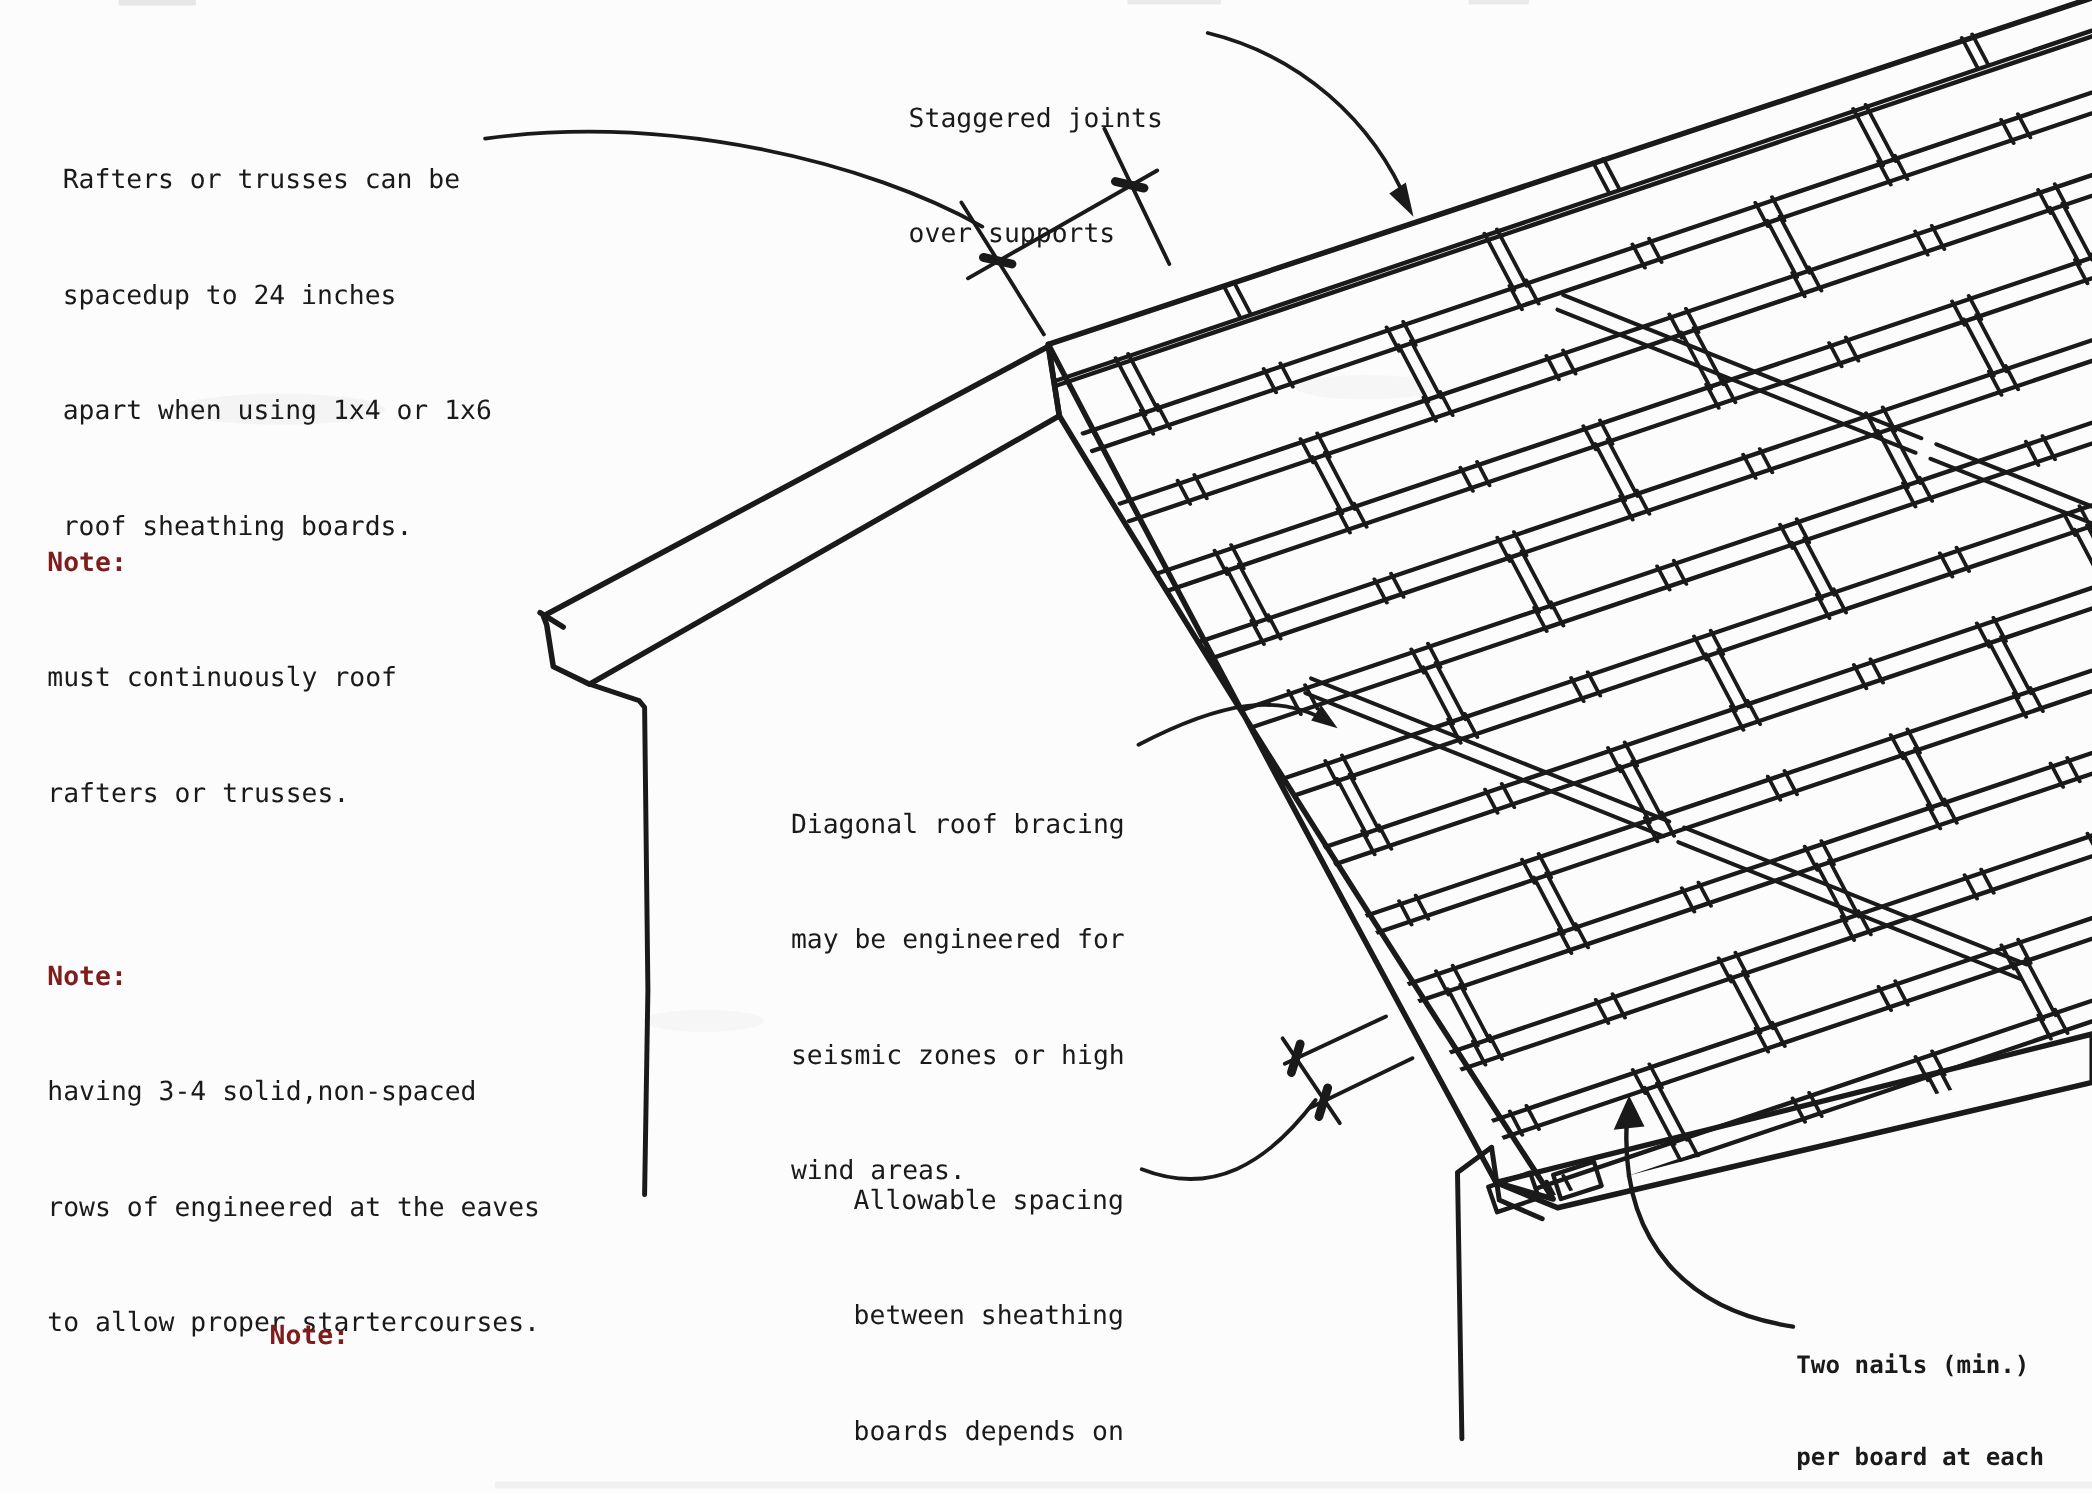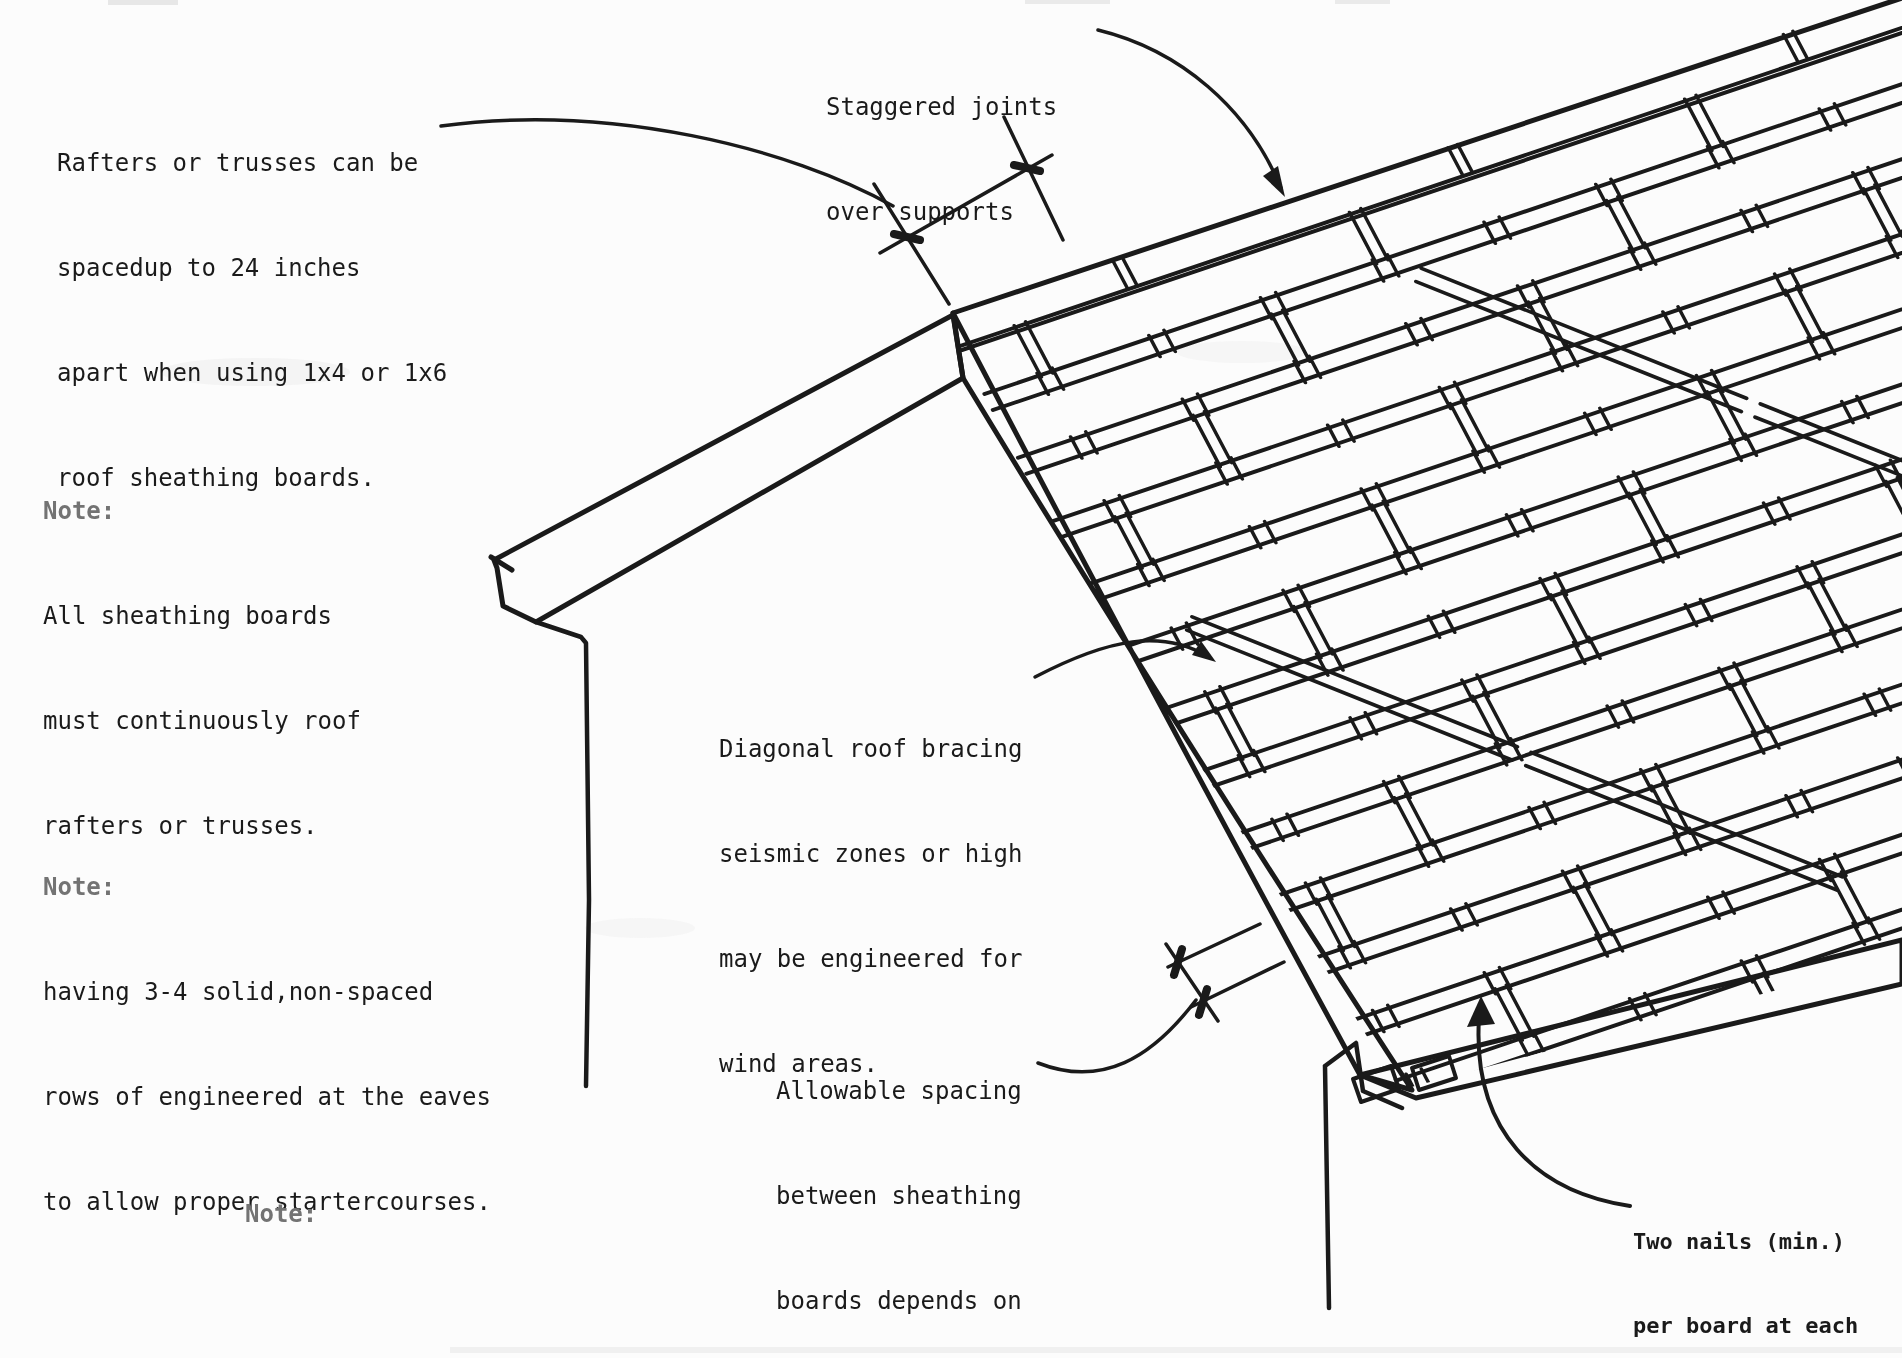--- a/index.html
+++ b/index.html
@@ -2,21 +2,21 @@
 <html><head>
 <meta charset="utf-8">
 <style>
   html,body{margin:0;padding:0;background:#ffffff;}
   #page{position:relative;width:1902px;height:1358px;background:#fcfcfc;overflow:hidden;
         font-family:"DejaVu Sans Mono",monospace;}
   #drawing{position:absolute;left:0;top:0;width:100%;height:100%;}
   .ink path{stroke:#1a1a1a;fill:none;stroke-linecap:round;stroke-linejoin:round;}
   .ann{position:absolute;font:24px/35px "DejaVu Sans Mono",monospace;color:#1a1a1a;
        white-space:pre;letter-spacing:0;}
-  .ann .note-label{color:#737373;font-weight:bold;}
+  .ann .note-label{color:#7f1d1d;font-weight:bold;}
   .ann.small{font:bold 22px/28px "DejaVu Sans Mono",monospace;}
 </style>
 </head>
 <body>
 
 <div id="page">
 
   <svg id="drawing" viewBox="0 0 1902 1358">
     <defs>
       <clipPath id="roofclip">
@@ -94,29 +94,28 @@
     <div>roof sheathing boards.</div>
   </div>
 
   <div class="ann" style="left:826px;top:20px">
     <div>Staggered joints</div>
     <div>over supports</div>
   </div>
 
   <div class="ann" style="left:43px;top:424px">
     <div class="note-label">Note:</div>
-    <div>All sheathing boards</div>
     <div>must continuously roof</div>
     <div>rafters or trusses.</div>
   </div>
 
   <div class="ann" style="left:719px;top:662px">
     <div>Diagonal roof bracing</div>
+    <div>may be engineered for</div>
     <div>seismic zones or high</div>
-    <div>may be engineered for</div>
     <div>wind areas.</div>
   </div>
 
   <div class="ann" style="left:43px;top:800px">
     <div class="note-label">Note:</div>
     <div>having 3-4 solid,non-spaced</div>
     <div>rows of engineered at the eaves</div>
     <div>to allow proper startercourses.</div>
   </div>
 

